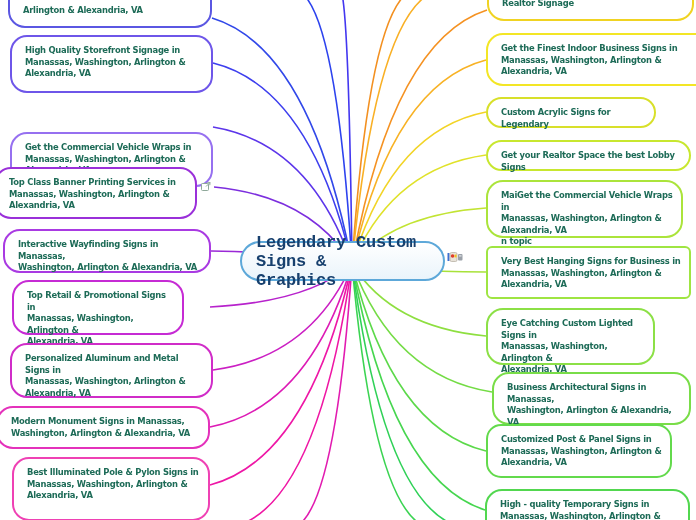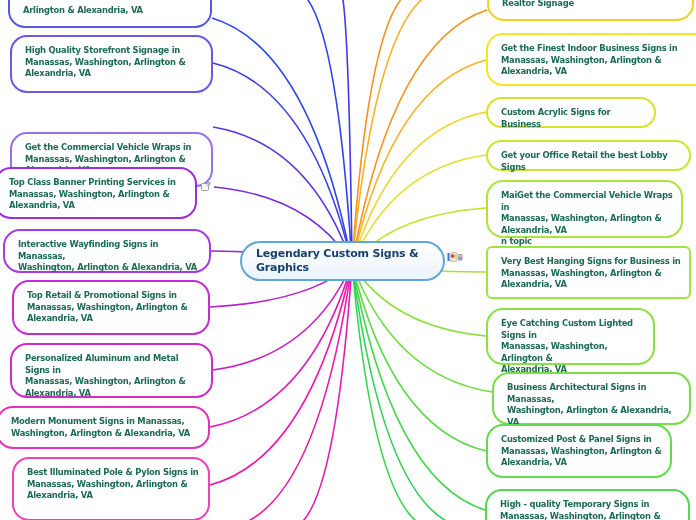--- a/index.html
+++ b/index.html
@@ -24,22 +24,22 @@
     letter-spacing:-0.25px;color:#1d6b57;
   }
   #center{
     position:absolute;z-index:3;box-sizing:border-box;
     left:240px;top:241px;width:205px;height:40px;
     background:linear-gradient(#ffffff,#eaf4fb);
     border:2px solid #5da8d9;border-radius:20px;
     display:flex;align-items:center;padding-left:14px;
   }
   #center .txt{
-    white-space:pre-line;font-weight:bold;font-size:11px;line-height:14px;
-    letter-spacing:-0.2px;color:#17406e;
+    white-space:pre-line;font-weight:bold;font-size:17px;line-height:19px;
+    letter-spacing:-0.2px;color:#17406e;font-family:Liberation Mono, monospace;
   }
   .ico{position:absolute;z-index:4;}
   #hyperlink-icon{left:201px;top:182px;width:10px;height:10px;}
   #media-icon{left:447px;top:251px;width:16px;height:12px;}
 </style>
 </head>
 <body>
 
 <div id="canvas">
   <svg id="lines" width="696" height="520" viewBox="0 0 696 520">
@@ -88,21 +88,21 @@
       </div>
       <div class="node" style="left: -6px; top: 167px; width: 203px; height: 52px; border-color: rgb(154, 48, 217);">
         <div class="txt">Top Class Banner Printing Services in
 Manassas, Washington, Arlington &amp;
 Alexandria, VA</div>
       </div>
       <div class="node" style="left: 3px; top: 229px; width: 208px; height: 44px; border-color: rgb(169, 58, 226);">
         <div class="txt">Interactive Wayfinding Signs in Manassas,
 Washington, Arlington &amp; Alexandria, VA</div>
       </div>
-      <div class="node" style="left: 12px; top: 280px; width: 198px; height: 55px; border-color: rgb(198, 43, 212);">
+      <div class="node" style="left: 12px; top: 280px; width: 172px; height: 55px; border-color: rgb(198, 43, 212);">
         <div class="txt">Top Retail &amp; Promotional Signs in
 Manassas, Washington, Arlington &amp;
 Alexandria, VA</div>
       </div>
       <div class="node" style="left: 10px; top: 343px; width: 203px; height: 55px; border-color: rgb(208, 44, 200);">
         <div class="txt">Personalized Aluminum and Metal Signs in
 Manassas, Washington, Arlington &amp;
 Alexandria, VA</div>
       </div>
       <div class="node" style="left: -4px; top: 406px; width: 214px; height: 43px; border-color: rgb(228, 49, 187);">
@@ -116,24 +116,24 @@
       </div>
       <div class="node cut" style="left: 487px; top: -34px; width: 207px; height: 55px; border-color: rgb(240, 211, 34);">
         <div class="txt">Realtor Signage</div>
       </div>
       <div class="node" style="left: 486px; top: 33px; width: 238px; height: 53px; border-color: rgb(243, 230, 37);">
         <div class="txt">Get the Finest Indoor Business Signs in
 Manassas, Washington, Arlington &amp;
 Alexandria, VA</div>
       </div>
       <div class="node" style="left: 486px; top: 97px; width: 170px; height: 31px; border-color: rgb(216, 224, 42);">
-        <div class="txt">Custom Acrylic Signs for Business</div>
+        <div class="txt">Custom Acrylic Signs for Legendary</div>
       </div>
       <div class="node" style="left: 486px; top: 140px; width: 205px; height: 31px; border-color: rgb(200, 231, 47);">
-        <div class="txt">Get your Office Retail the best Lobby Signs</div>
+        <div class="txt">Get your Realtor Space the best Lobby Signs</div>
       </div>
       <div class="node" style="left: 486px; top: 180px; width: 197px; height: 58px; border-color: rgb(171, 228, 59);">
         <div class="txt">MaiGet the Commercial Vehicle Wraps in
 Manassas, Washington, Arlington &amp;
 Alexandria, VA
 n topic</div>
       </div>
       <div class="node" style="left: 486px; top: 246px; width: 205px; height: 53px; border-color: rgb(159, 229, 66); border-radius: 6px;">
         <div class="txt">Very Best Hanging Signs for Business in
 Manassas, Washington, Arlington &amp;
@@ -141,21 +141,21 @@
       </div>
       <div class="node" style="left: 486px; top: 308px; width: 169px; height: 57px; border-color: rgb(140, 224, 70);">
         <div class="txt">Eye Catching Custom Lighted Signs in
 Manassas, Washington, Arlington &amp;
 Alexandria, VA</div>
       </div>
       <div class="node" style="left: 492px; top: 372px; width: 199px; height: 53px; border-color: rgb(121, 221, 72);">
         <div class="txt">Business Architectural Signs in Manassas,
 Washington, Arlington &amp; Alexandria, VA</div>
       </div>
-      <div class="node" style="left: 486px; top: 424px; width: 186px; height: 54px; border-color: rgb(99, 218, 76);">
+      <div class="node" style="left: 486px; top: 424px; width: 186px; height: 54px; border-color: rgb(99, 218, 76); border-radius: 15px;">
         <div class="txt">Customized Post &amp; Panel Signs in
 Manassas, Washington, Arlington &amp;
 Alexandria, VA</div>
       </div>
       <div class="node" style="left: 485px; top: 489px; width: 205px; height: 55px; border-color: rgb(82, 215, 79);">
         <div class="txt">High - quality Temporary Signs in
 Manassas, Washington, Arlington &amp;
 Alexandria, VA</div>
       </div>
     </div>

